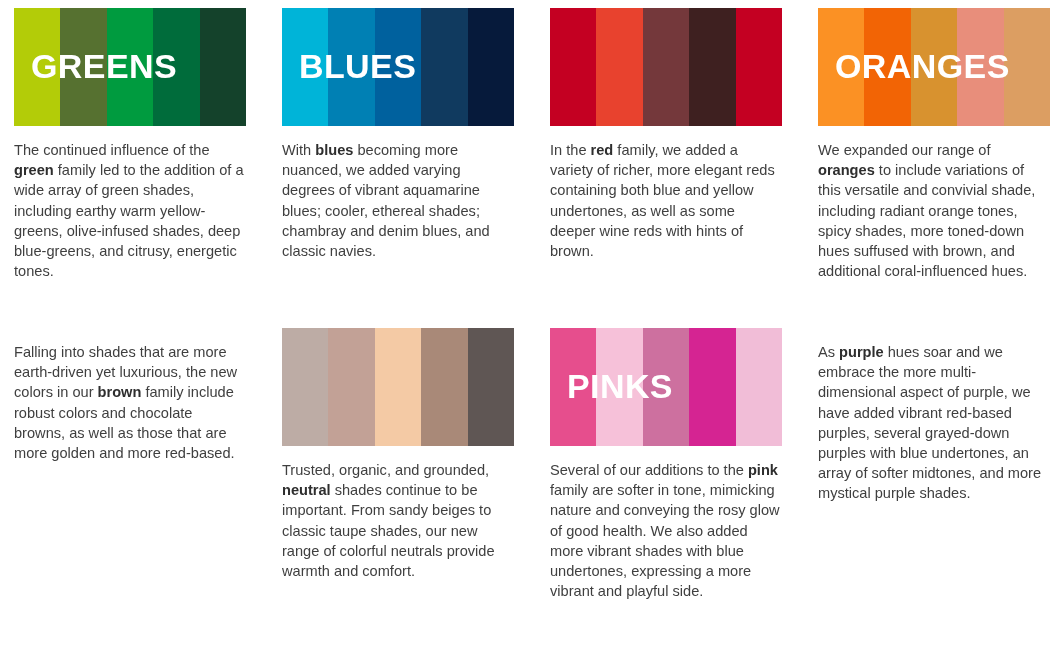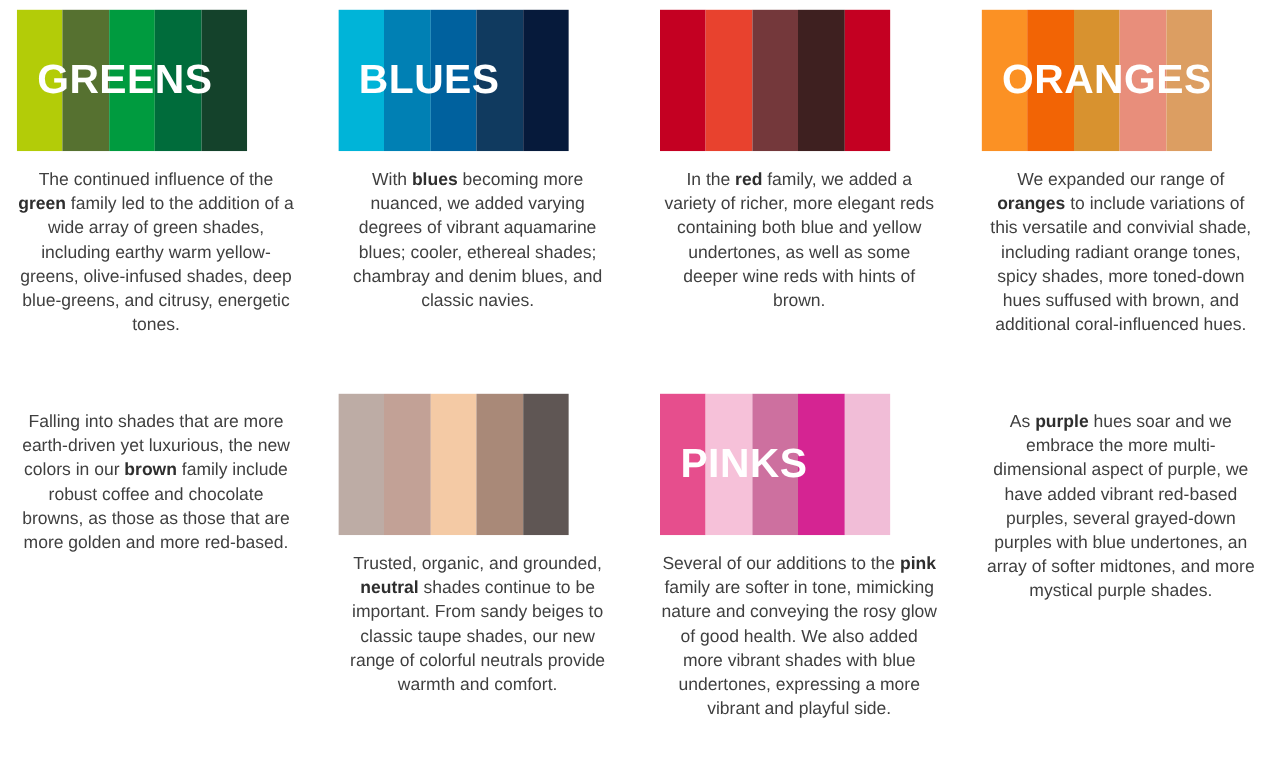--- a/index.html
+++ b/index.html
@@ -24,21 +24,21 @@
     box-sizing: border-box;
   }
 
   .palette-card {
     width: 250px;
   }
 
   
   .swatch-strip {
     position: relative;
-    width: 192px;
+    width: 232px;
     height: 118px;
     display: flex;
     overflow: hidden;
   }
   .swatch-band {
     flex: 1 1 0;
     height: 100%;
   }
   .family-title {
     position: absolute;
@@ -61,21 +61,20 @@
   }
 
   
   .card-body {
     margin: 14px 0 0 0;
     width: 232px;
     font-size: 14.6px;
     line-height: 20.2px;
     color: #3f3f3f;
     font-family: "Liberation Sans", sans-serif;
-    text-align: center;
   }
   .card-body b {
     font-weight: bold;
     color: #2e2e2e;
   }
 </style>
 </head>
 <body>
 
 <div class="palette-grid">
@@ -116,21 +115,21 @@
         <div class="swatch-band" title="#fb9124" style="background: rgb(251, 145, 36);"></div>
         <div class="swatch-band" title="#f26405" style="background: rgb(242, 100, 5);"></div>
         <div class="swatch-band" title="#d8922f" style="background: rgb(216, 146, 47);"></div>
         <div class="swatch-band" title="#e88e7b" style="background: rgb(232, 142, 123);"></div>
         <div class="swatch-band" title="#dc9e62" style="background: rgb(220, 158, 98);"></div>
         <h2 class="family-title">ORANGES</h2>
       </div>
       <p class="card-body"><span>We expanded our range of </span><b>oranges</b><span> to include variations of this versatile and convivial shade, including radiant orange tones, spicy shades, more toned-down hues suffused with brown, and additional coral-influenced hues.</span></p>
     </div>
     <div class="palette-card">
-      <p class="card-body"><span>Falling into shades that are more earth-driven yet luxurious, the new colors in our </span><b>brown</b><span> family include robust coffee and chocolate browns, as those as those that are more golden and more red-based.</span></p>
+      <p class="card-body"><span>Falling into shades that are more earth-driven yet luxurious, the new colors in our </span><b>brown</b><span> family include robust colors and chocolate browns, as well as those that are more golden and more red-based.</span></p>
     </div>
     <div class="palette-card">
       <div class="swatch-strip">
         <div class="swatch-band" title="#bdaca5" style="background: rgb(189, 172, 165);"></div>
         <div class="swatch-band" title="#c2a196" style="background: rgb(194, 161, 150);"></div>
         <div class="swatch-band" title="#f4caa5" style="background: rgb(244, 202, 165);"></div>
         <div class="swatch-band" title="#a98978" style="background: rgb(169, 137, 120);"></div>
         <div class="swatch-band" title="#5f5654" style="background: rgb(95, 86, 84);"></div>
       </div>
       <p class="card-body"><span>Trusted, organic, and grounded, </span><b>neutral</b><span> shades continue to be important. From sandy beiges to classic taupe shades, our new range of colorful neutrals provide warmth and comfort.</span></p>

